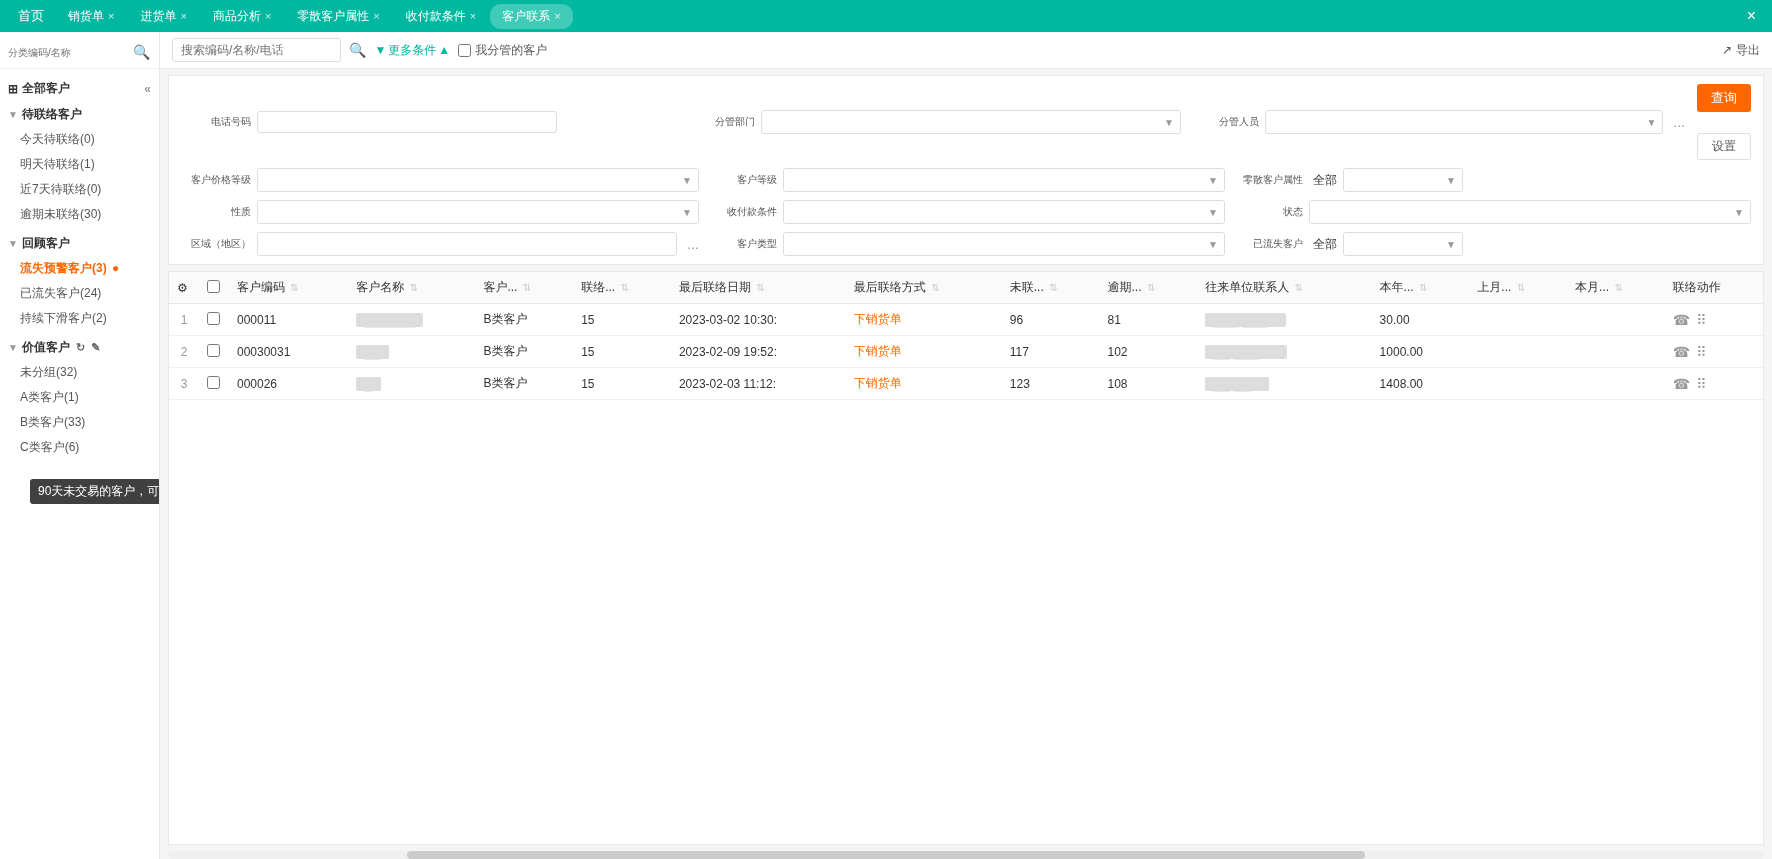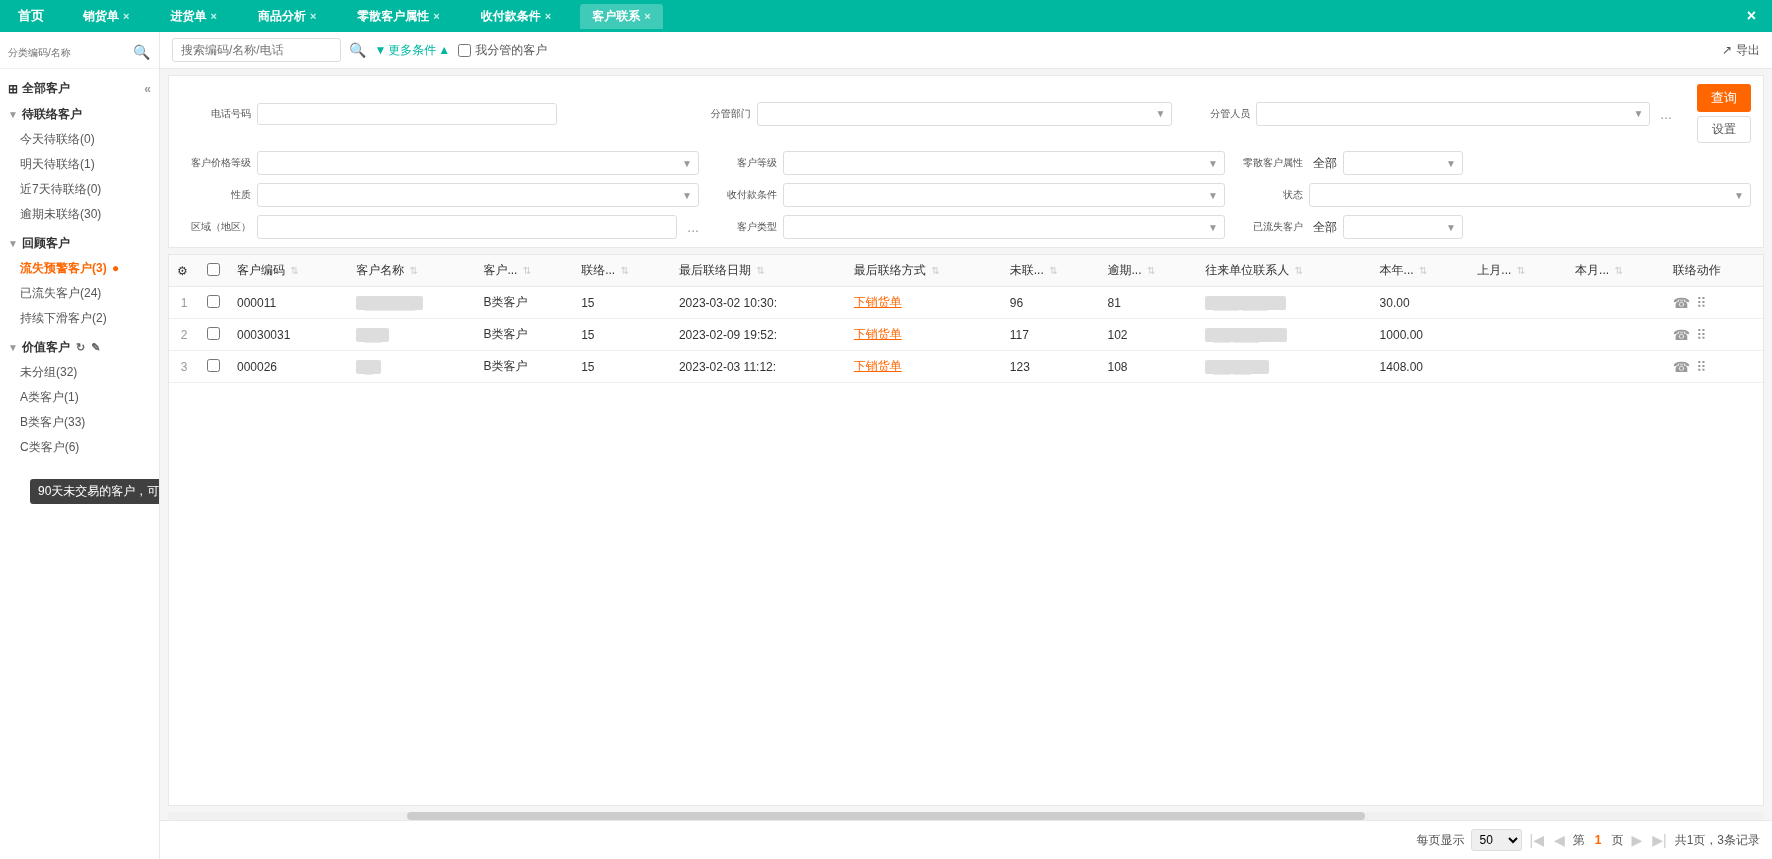--- a/index.html
+++ b/index.html
@@ -5,35 +5,34 @@
     * { box-sizing: border-box; margin: 0; padding: 0; font-family: 'Microsoft YaHei', Arial, sans-serif; font-size: 12px; }
     body { background: #f5f5f5; overflow: hidden; width: 1772px; height: 859px; }
 
     
     .top-nav {
       background: #00b8a0;
       height: 32px;
       display: flex;
       align-items: center;
       padding: 0 8px;
-      gap: 17px;
-      font-weight: bold;
+      gap: 2px;
     }
     .nav-tab {
       color: #fff;
       padding: 4px 12px;
       cursor: pointer;
       font-size: 13px;
       display: flex;
       align-items: center;
       gap: 4px;
       border-radius: 3px 3px 0 0;
       white-space: nowrap;
     }
-    .nav-tab.active { background: rgba(255,255,255,0.25); }
+    .nav-tab.active { background: rgba(255,255,255,0.25); border-radius: 11px; }
     .nav-tab .close-x { font-size: 11px; opacity: 0.8; }
     .nav-home { color: #fff; font-size: 13px; padding: 4px 10px; cursor: pointer; }
     .top-nav-right { margin-left: auto; }
     .close-btn { color: #fff; font-size: 16px; cursor: pointer; padding: 0 8px; }
 
     
     .main-layout {
       display: flex;
       height: calc(859px - 32px);
     }
@@ -222,22 +221,22 @@
       min-height: 24px;
     }
     .filter-select .arrow-down { color: #999; font-size: 10px; }
     .filter-select-text { color: #555; }
     .filter-dots { color: #999; cursor: pointer; font-size: 14px; margin-left: 4px; }
 
     
     .action-btns {
       display: flex;
       flex-direction: column;
-      gap: 4px;
-      margin-left: 17px;
+      gap: 21px;
+      margin-left: 4px;
       flex-shrink: 0;
     }
     .btn-query {
       background: #ff6600;
       color: #fff;
       border: none;
       border-radius: 3px;
       padding: 5px 14px;
       cursor: pointer;
       font-size: 13px;
@@ -284,21 +283,21 @@
     thead th.sortable { cursor: pointer; }
     thead th .col-sort { color: #ccc; font-size: 10px; margin-left: 2px; }
     tbody tr { border-bottom: 1px solid #f0f0f0; }
     tbody td {
       padding: 7px 8px;
       color: #333;
       font-size: 12px;
       white-space: nowrap;
     }
     .row-num { color: #999; text-align: center; }
-    .link-text { color: #ff6600; text-decoration: underline; cursor: pointer; }
+    .link-text { color: #ff6600; cursor: pointer; }
     .action-icons { display: flex; gap: 6px; }
     .action-icon { color: #999; cursor: pointer; font-size: 14px; }
 
     
     .pagination {
       display: flex;
       align-items: center;
       justify-content: flex-end;
       padding: 8px 12px;
       background: #fff;
@@ -676,30 +675,15 @@
       </td>
     </tr>
           </tbody>
       </table>
     </div>
 
     <div class="scrollbar-area">
       <div class="scrollbar-thumb"></div>
     </div>
 
-    <div class="pagination">
-      <span class="pagination-label">每页显示</span>
-      <select class="pagination-select">
-        <option>50</option>
-        <option>100</option>
-      </select>
-      <span class="pagination-nav disabled">|◀</span>
-      <span class="pagination-nav disabled">◀</span>
-      <span class="pagination-label">第</span>
-      <span class="pagination-page">1</span>
-      <span class="pagination-label">页</span>
-      <span class="pagination-nav disabled">▶</span>
-      <span class="pagination-nav disabled">▶|</span>
-      <span class="pagination-total">共1页，3条记录</span>
-    </div>
 
   </div>
 </div>
 
 </body></html>

